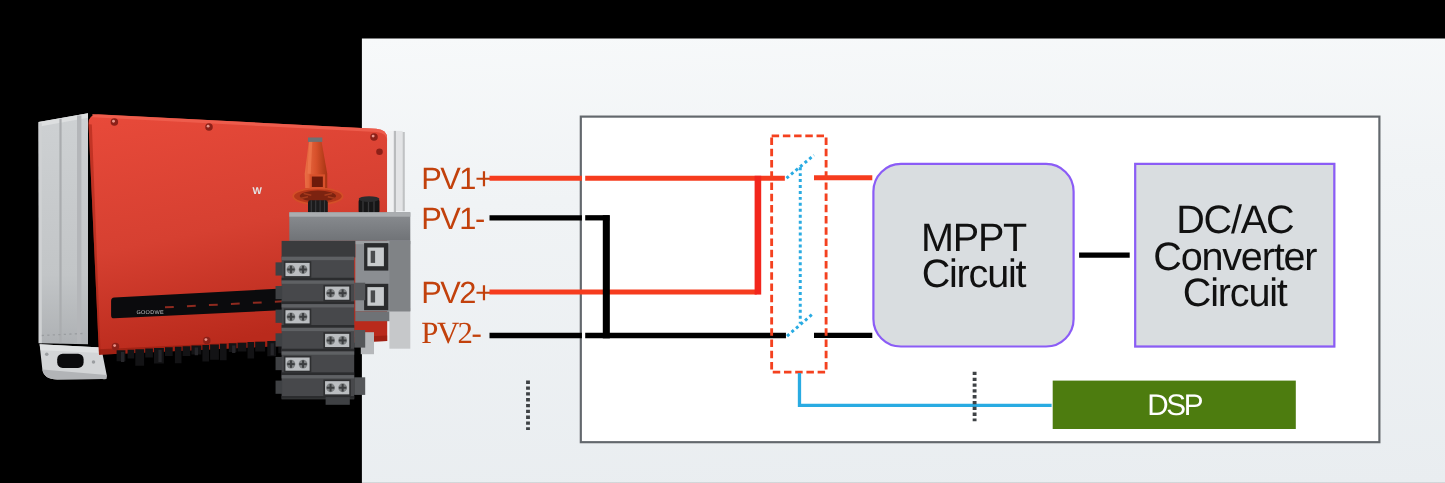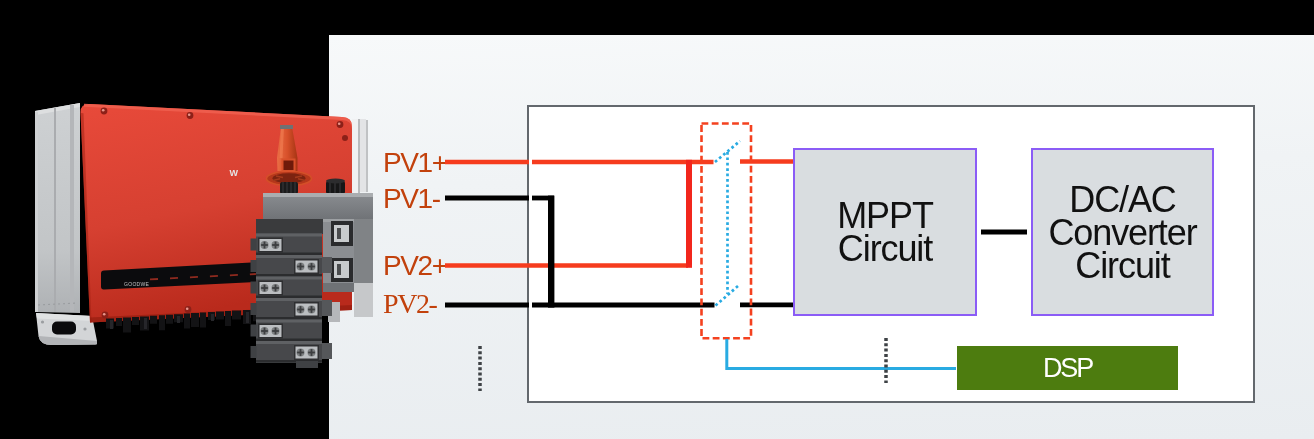--- a/index.html
+++ b/index.html
@@ -4,21 +4,21 @@
 <style>
 html,body{margin:0;padding:0;}
 body{width:1314px;height:439px;background:#000;position:relative;overflow:hidden;font-family:"Liberation Sans",sans-serif;}
 .panel{position:absolute;left:329px;top:35px;width:985px;height:404px;
   background:linear-gradient(178deg,#f7f9fa 0%,#f0f3f5 35%,#e9edf0 100%);}
 .obox{position:absolute;left:527px;top:105px;width:728px;height:298px;box-sizing:border-box;
   border:2px solid #63686d;background:#fff;}
 .gbox{position:absolute;box-sizing:border-box;background:#d9dde0;border:2px solid #8b5cf6;
   display:flex;align-items:center;justify-content:center;text-align:center;
   font-size:36px;letter-spacing:-1.1px;color:#111;line-height:33px;}
-#mppt{left:793px;top:148px;width:184px;height:168px;}
+#mppt{left:793px;top:148px;width:184px;height:168px;border-radius:26px;}
 #dcac{left:1031px;top:148px;width:183px;height:168px;}
 #dsp{position:absolute;left:957px;top:346px;width:221px;height:44px;background:#4d7c0f;
   display:flex;align-items:center;justify-content:center;color:#fff;font-size:27px;letter-spacing:-2.2px;}
 .lbl{position:absolute;left:383px;height:28px;line-height:28px;font-size:28px;letter-spacing:-1.4px;color:#c2410c;}
 svg{position:absolute;left:0;top:0;}
 </style>
 </head>
 <body>
 <div class="panel"></div>
 <div class="obox"></div>

